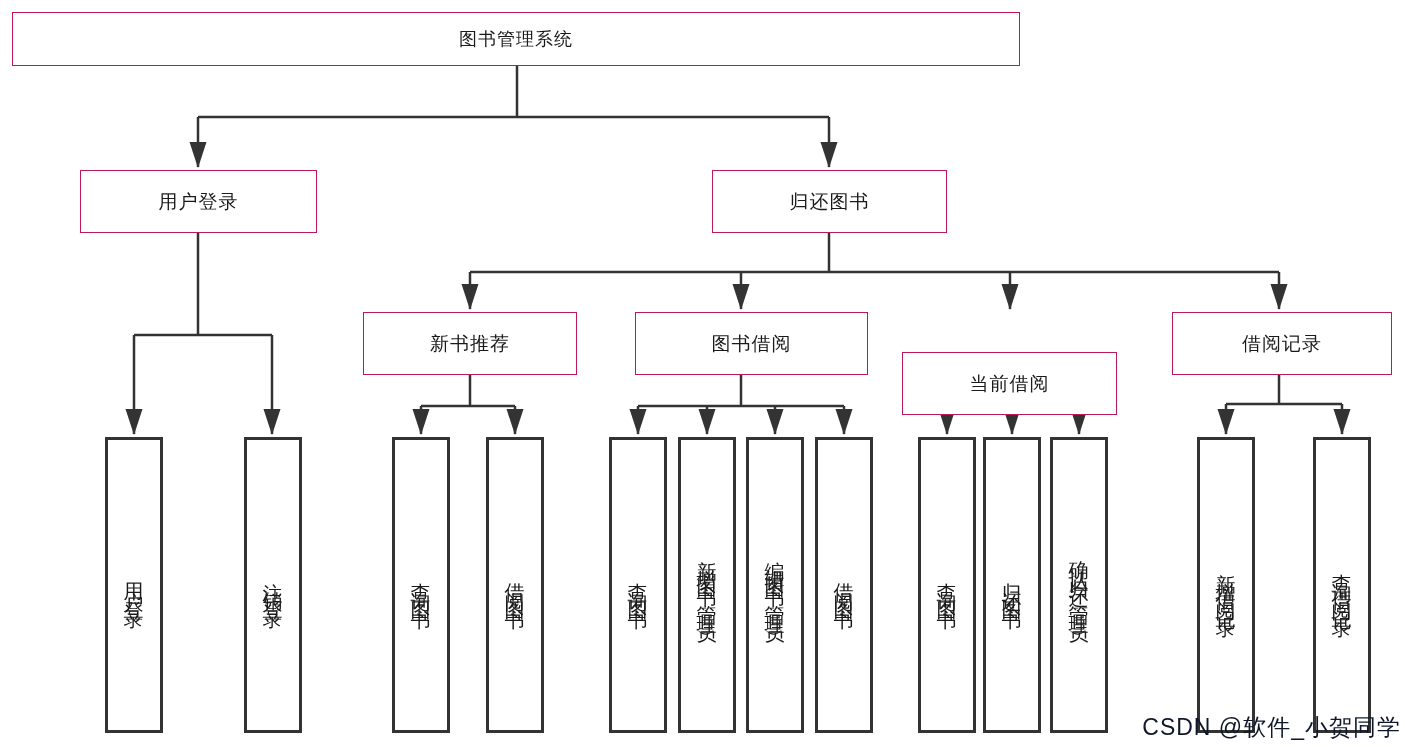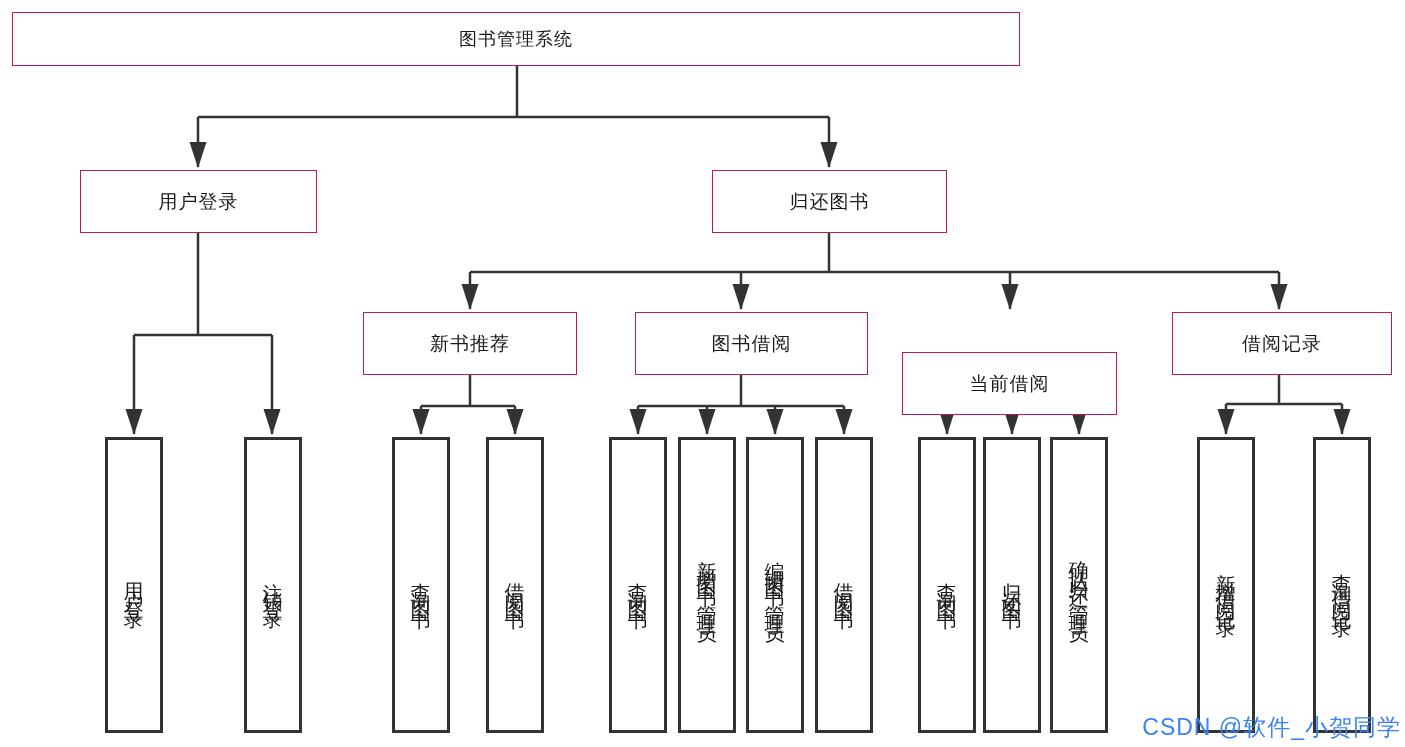--- a/index.html
+++ b/index.html
@@ -20,21 +20,21 @@
     position:absolute;box-sizing:border-box;background:#ffffff;
     border:3px solid #333333;display:flex;align-items:center;justify-content:center;
     color:#1a1a1a;z-index:2;top:437px;width:58px;height:296px;
   }
   .vbox span{
     display:block;writing-mode:vertical-rl;text-orientation:mixed;
     font-size:20px;line-height:1;letter-spacing:9px;white-space:nowrap;color:#1a1a1a;
   }
   .watermark{
     position:absolute;right:4px;bottom:4px;z-index:5;
-    font-size:23px;color:#3b82f6;letter-spacing:1px;margin-top:24px;
+    font-size:23px;color:#0f172a;letter-spacing:1px;margin-top:24px;
   }
 </style>
 </head>
 <body>
 
 <div class="stage">
 
   <svg class="wires" width="1405" height="747" viewBox="0 0 1405 747" xmlns="http://www.w3.org/2000/svg">
     <defs>
       <marker id="ah" markerUnits="userSpaceOnUse" markerWidth="27" markerHeight="18" refX="25" refY="9" orient="auto">

